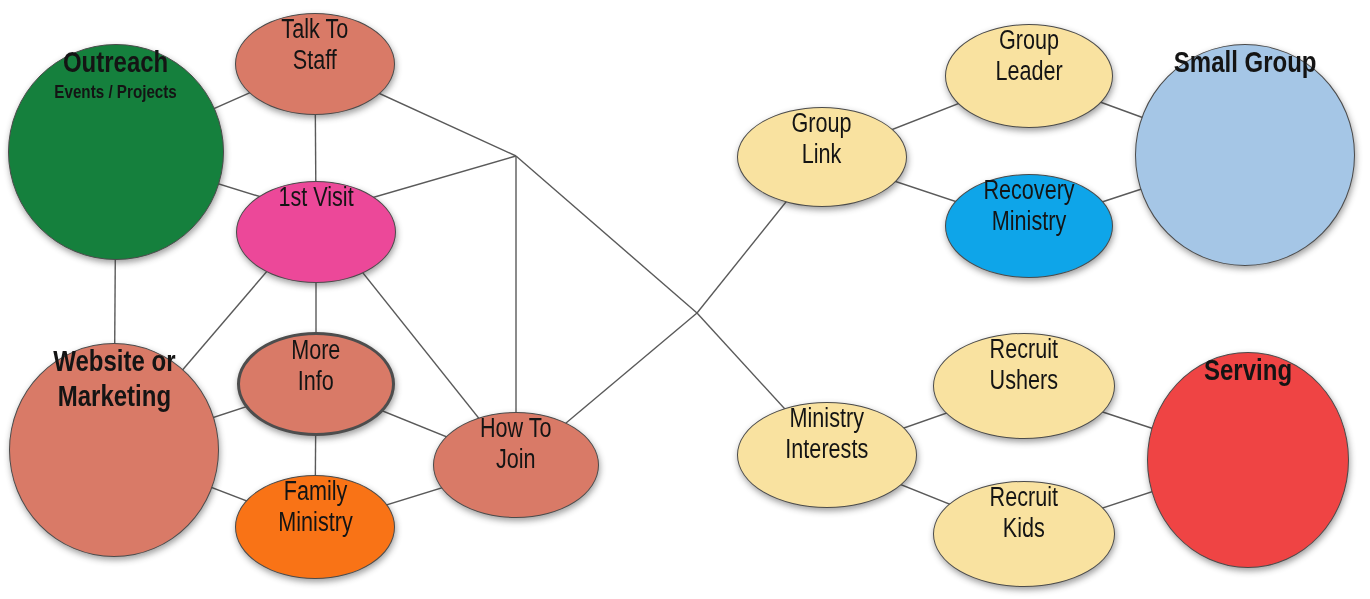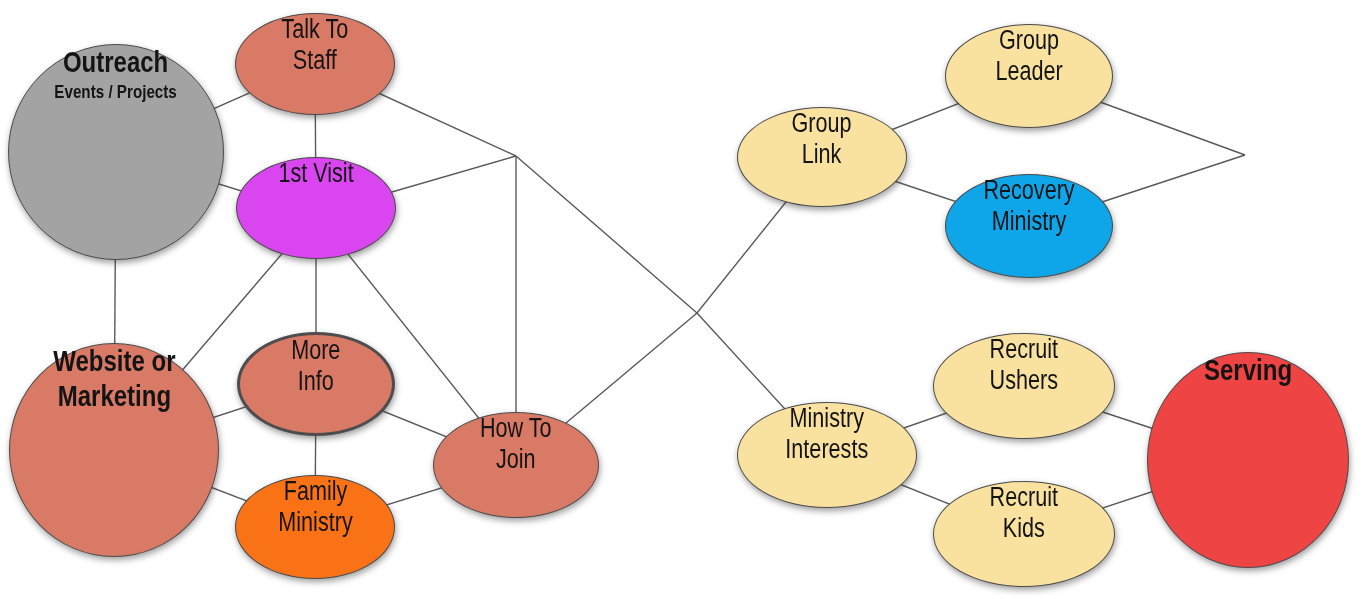--- a/index.html
+++ b/index.html
@@ -84,35 +84,35 @@
     <line x1="822" y1="157" x2="1029" y2="76" stroke="#5A5A5A"></line>
     <line x1="822" y1="157" x2="1029" y2="226" stroke="#5A5A5A"></line>
     <line x1="1029" y1="76" x2="1245" y2="155" stroke="#5A5A5A"></line>
     <line x1="1029" y1="226" x2="1245" y2="155" stroke="#5A5A5A"></line>
     <line x1="827" y1="455" x2="1024" y2="386" stroke="#5A5A5A"></line>
     <line x1="827" y1="455" x2="1024" y2="534" stroke="#5A5A5A"></line>
     <line x1="1024" y1="386" x2="1248" y2="460" stroke="#5A5A5A"></line>
     <line x1="1024" y1="534" x2="1248" y2="460" stroke="#5A5A5A"></line>
   </svg>
 
-  <div class="node big" style="left: 8px; top: 44px; width: 216px; height: 216px; background: #a3a3a3;">
+  <div class="node big" style="left: 8px; top: 44px; width: 216px; height: 216px; background: #15803d;">
     <div class="lbl-wrap">
       <div class="lbl">Outreach</div>
       <div class="sub-lbl">Events / Projects</div>
     </div>
   </div>
 
   <div class="node" style="left: 235px; top: 13px; width: 160px; height: 102px; background: rgb(217, 122, 103);">
     <div class="lbl-wrap">
         <div class="lbl">Talk To
 Staff</div>
       </div>
   </div>
 
-  <div class="node" style="left: 236px; top: 157px; width: 160px; height: 102px; background: #d946ef;">
+  <div class="node" style="left: 236px; top: 181px; width: 160px; height: 102px; background: #ec4899;">
     <div class="lbl-wrap">
         <div class="lbl">1st Visit</div>
       </div>
   </div>
 
 
   <div class="node big" style="left: 9px; top: 343px; width: 210px; height: 214px; background: rgb(217, 122, 103);">
     <div class="lbl-wrap">
         <div class="lbl">Website or
 Marketing</div>
@@ -155,20 +155,25 @@
       </div>
   </div>
 
   <div class="node" style="left: 945px; top: 174px; width: 168px; height: 104px; background: #0ea5e9;">
     <div class="lbl-wrap">
         <div class="lbl">Recovery
 Ministry</div>
       </div>
   </div>
 
+  <div class="node big" style="left: 1135px; top: 44px; width: 220px; height: 222px; background: rgb(165, 198, 230);">
+    <div class="lbl-wrap">
+        <div class="lbl">Small Group</div>
+      </div>
+  </div>
 
   <div class="node" style="left: 737px; top: 402px; width: 180px; height: 106px; background: rgb(249, 226, 160);">
     <div class="lbl-wrap">
         <div class="lbl">Ministry
 Interests</div>
       </div>
   </div>
 
   <div class="node" style="left: 933px; top: 333px; width: 182px; height: 106px; background: rgb(249, 226, 160);">
     <div class="lbl-wrap">

